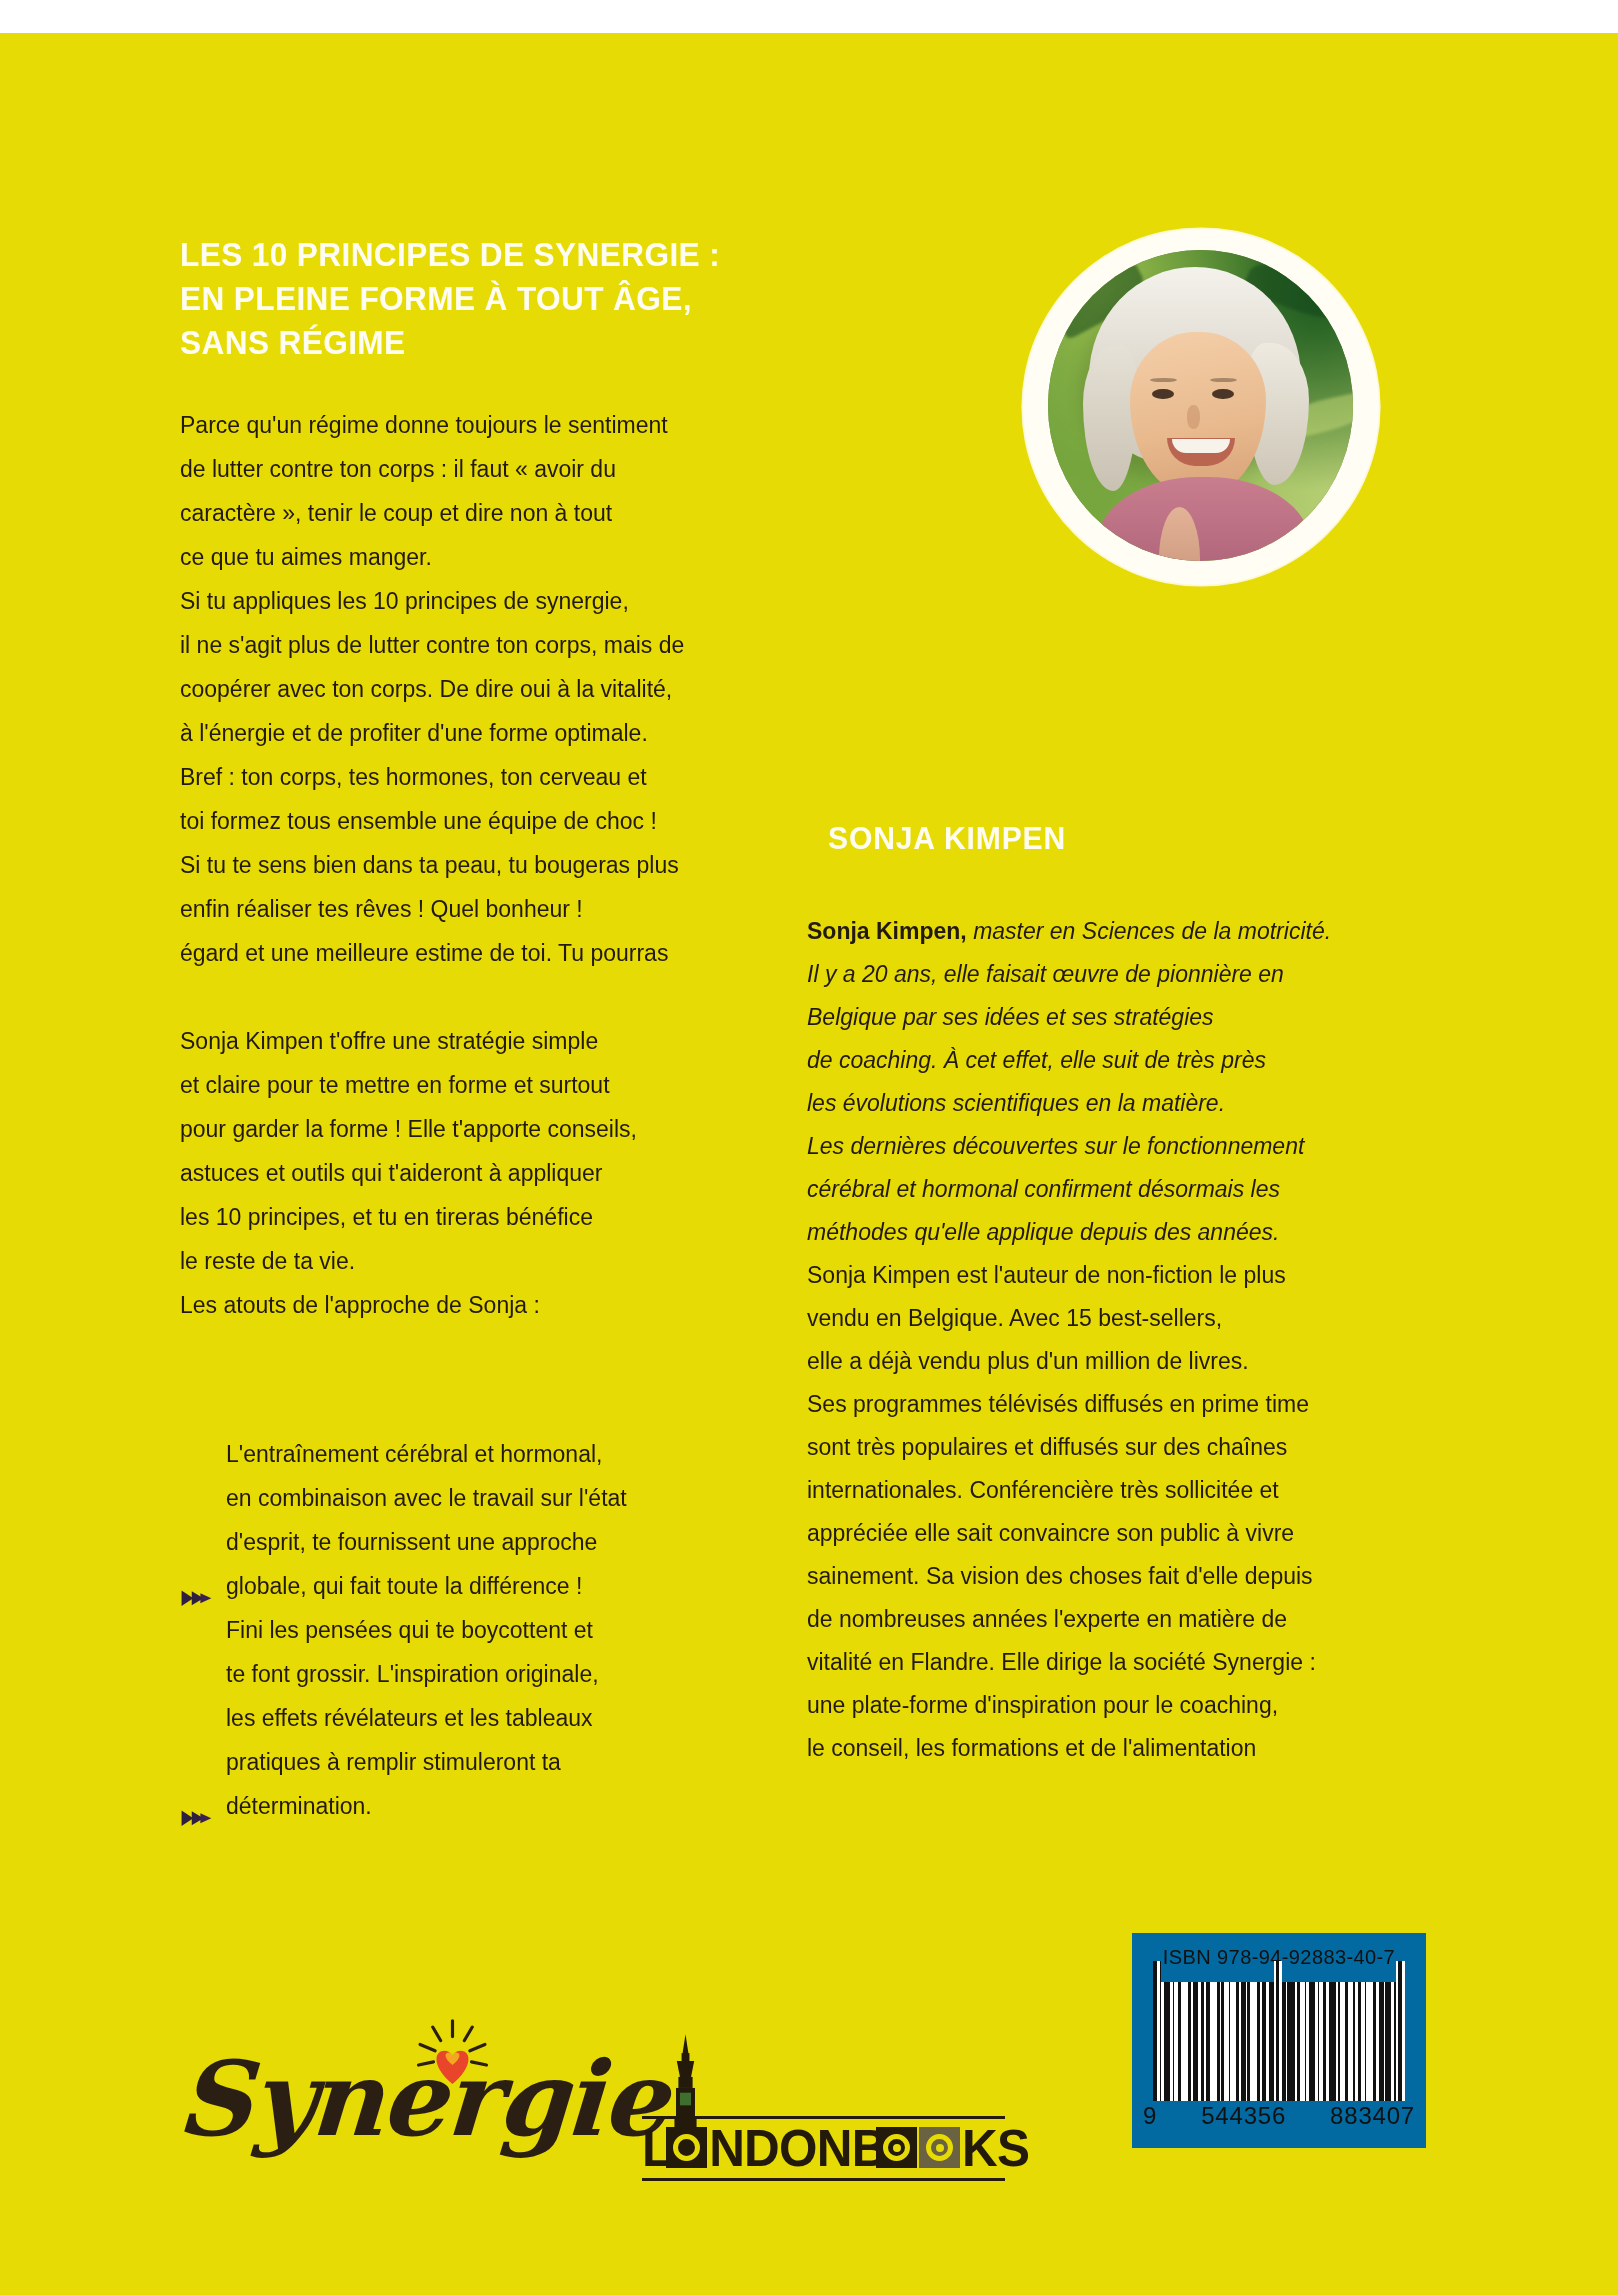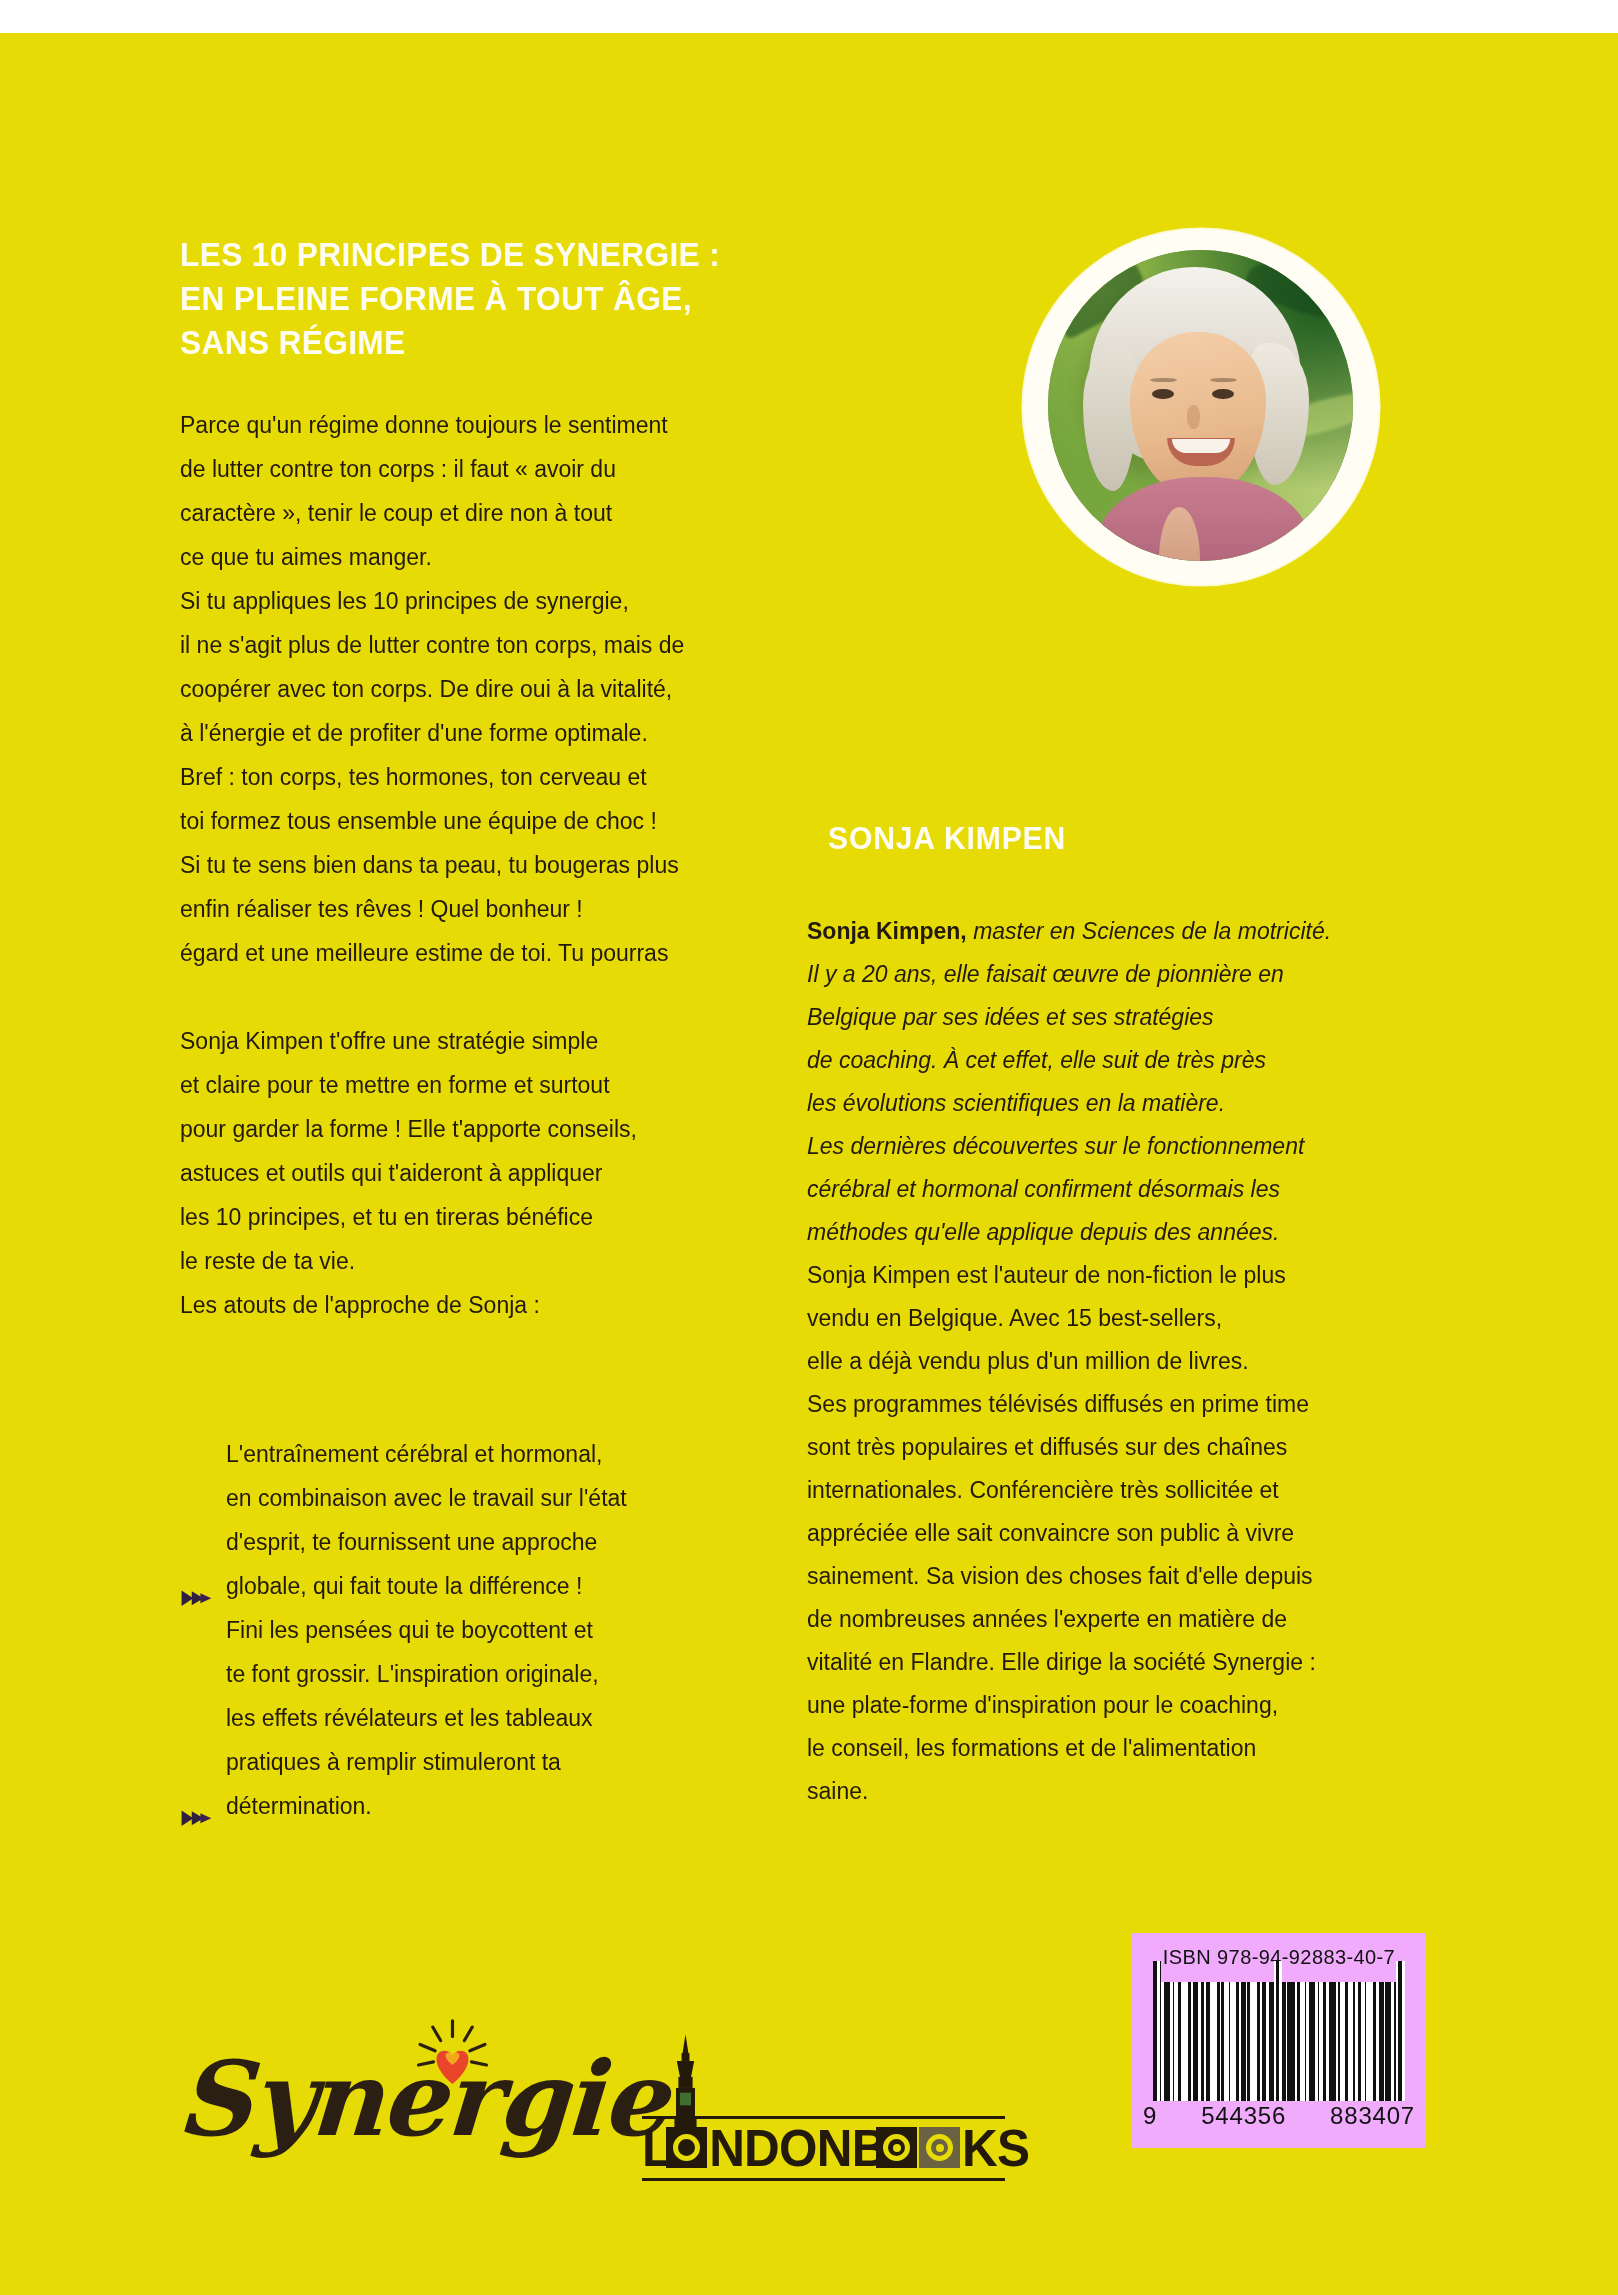--- a/index.html
+++ b/index.html
@@ -333,21 +333,21 @@
     background: #e7db05;
   }
 
   
   .isbn-block {
     position: absolute;
     left: 1132px;
     top: 1900px;
     width: 294px;
     height: 215px;
-    background: #f0abfc;
+    background: #0369a1;
     padding: 0;
     box-sizing: border-box;
   }
   .isbn-text {
     position: absolute;
     left: 0; right: 0;
     top: 12.6px;
     text-align: center;
     font-family: "Liberation Sans", sans-serif;
     font-size: 20px;
@@ -498,21 +498,20 @@
     <span class="line">elle a déjà vendu plus d'un million de livres.</span>
     <span class="line">Ses programmes télévisés diffusés en prime time</span>
     <span class="line">sont très populaires et diffusés sur des chaînes</span>
     <span class="line">internationales. Conférencière très sollicitée et</span>
     <span class="line">appréciée elle sait convaincre son public à vivre</span>
     <span class="line">sainement. Sa vision des choses fait d'elle depuis</span>
     <span class="line">de nombreuses années l'experte en matière de</span>
     <span class="line">vitalité en Flandre. Elle dirige la société Synergie :</span>
     <span class="line">une plate-forme d'inspiration pour le coaching,</span>
     <span class="line">le conseil, les formations et de l'alimentation</span>
-    <span class="line">saine.</span>
   </div>
 
   <div class="synergie-logo">
     <span class="synergie-spark">
       <svg width="87" height="87" viewBox="0 0 110 110">
         <g stroke="#2b1f13" stroke-width="4" stroke-linecap="round">
           <line x1="55" y1="6" x2="55" y2="26"></line>
           <line x1="30" y1="14" x2="40" y2="31"></line>
           <line x1="80" y1="14" x2="70" y2="31"></line>
           <line x1="14" y1="36" x2="33" y2="44"></line>

